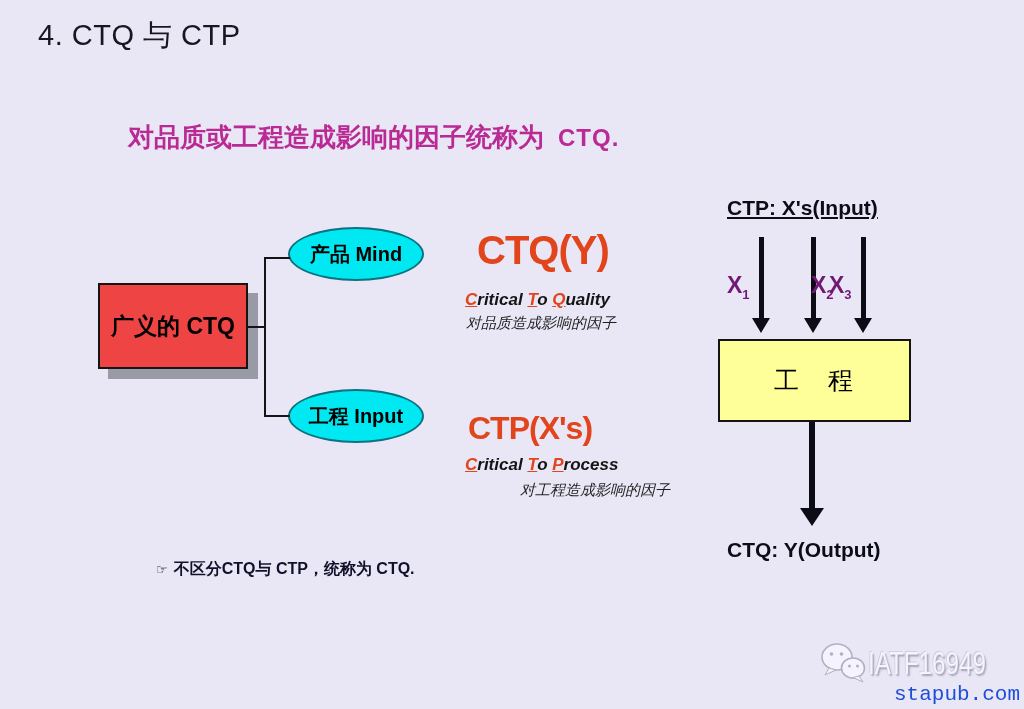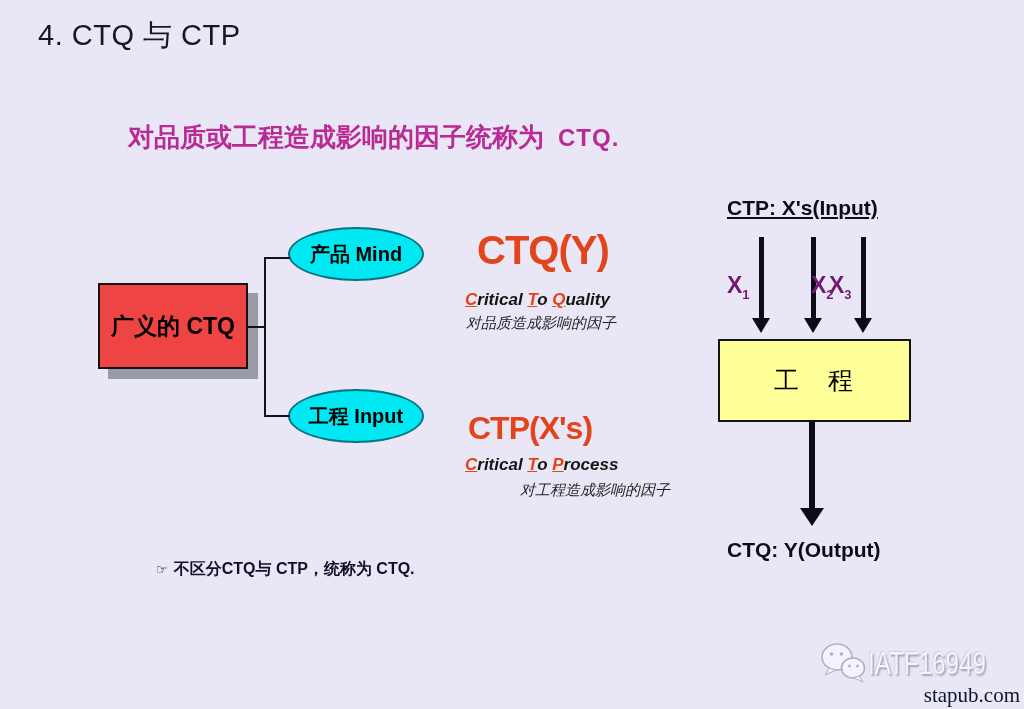--- a/index.html
+++ b/index.html
@@ -77,22 +77,22 @@
   .note{left:115px;top:559px;font-size:16px;font-weight:bold;color:#10102a;white-space:nowrap;margin-left:41px;}
   .note .pointer{font-size:13px;margin-right:6px;font-weight:normal;}
   
   .wm-icon{left:820px;top:642px;}
   .wm-text{
     left:868px;top:646px;font-size:31px;color:#f5f3fd;
     text-shadow:2px 2px 2px #a3a1b4, -1px -1px 0 #cfcdde;
     letter-spacing:0;transform:scaleX(.78);transform-origin:left top;white-space:nowrap;
   }
   .wm-site{
-    right:4px;top:683px;font-family:Liberation Serif, serif;
-    font-size:21px;color:#0f172a;white-space:nowrap;
+    right:4px;top:683px;font-family:Liberation Mono, monospace;
+    font-size:21px;color:#1d4ed8;white-space:nowrap;
   }
 </style>
 </head>
 <body>
 
 <div class="abs slide-title">4. CTQ 与 CTP</div>
 
 <div class="abs heading">
   <span>对品质或工程造成影响的因子统称为</span><span class="hl-ctq">CTQ.</span>
 </div>

